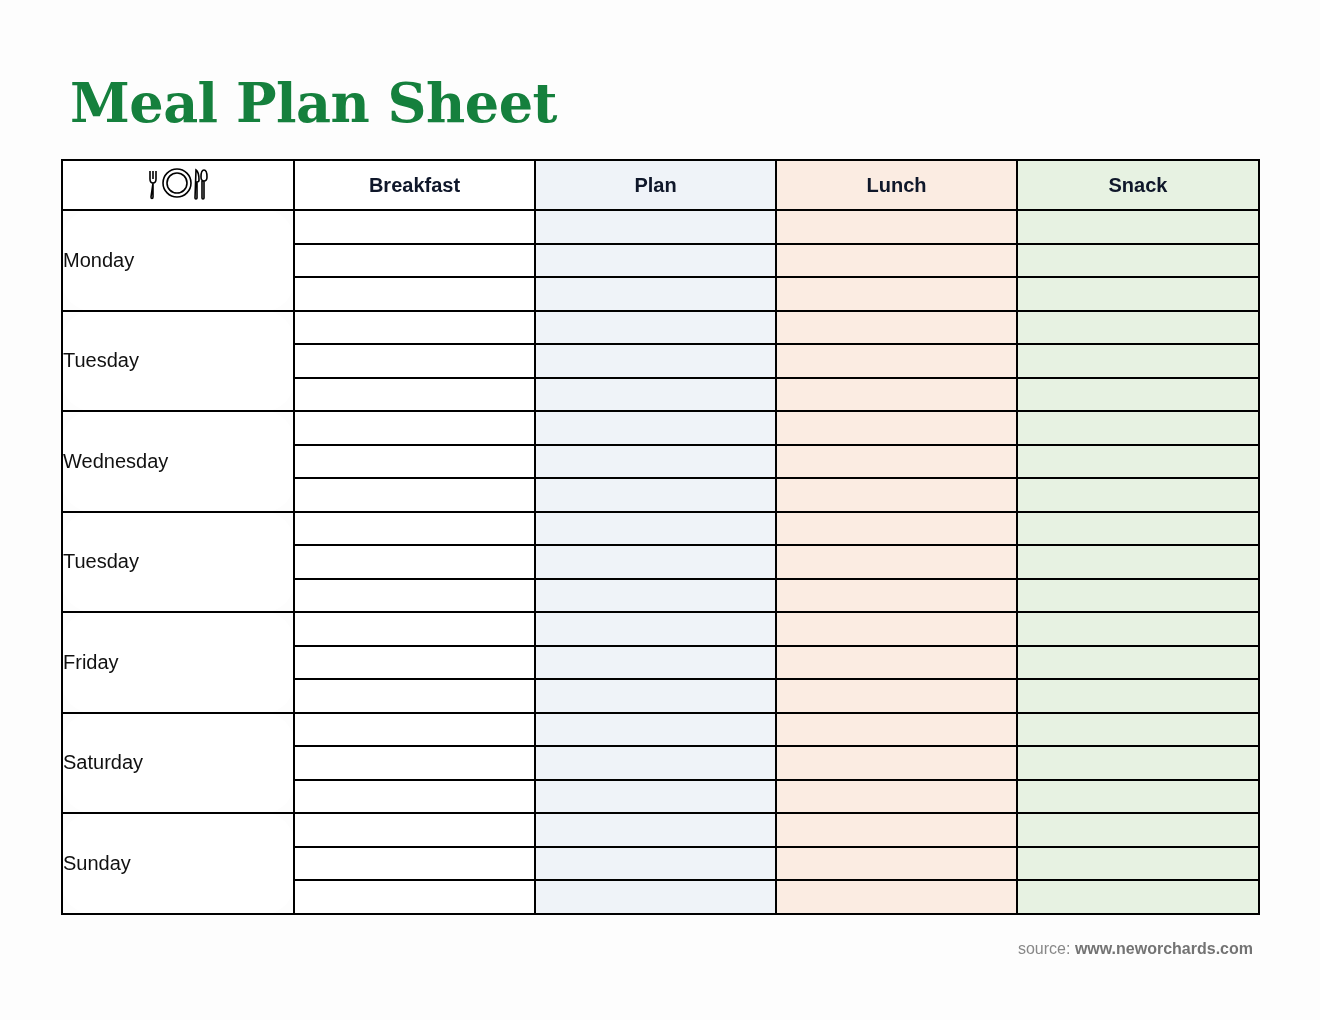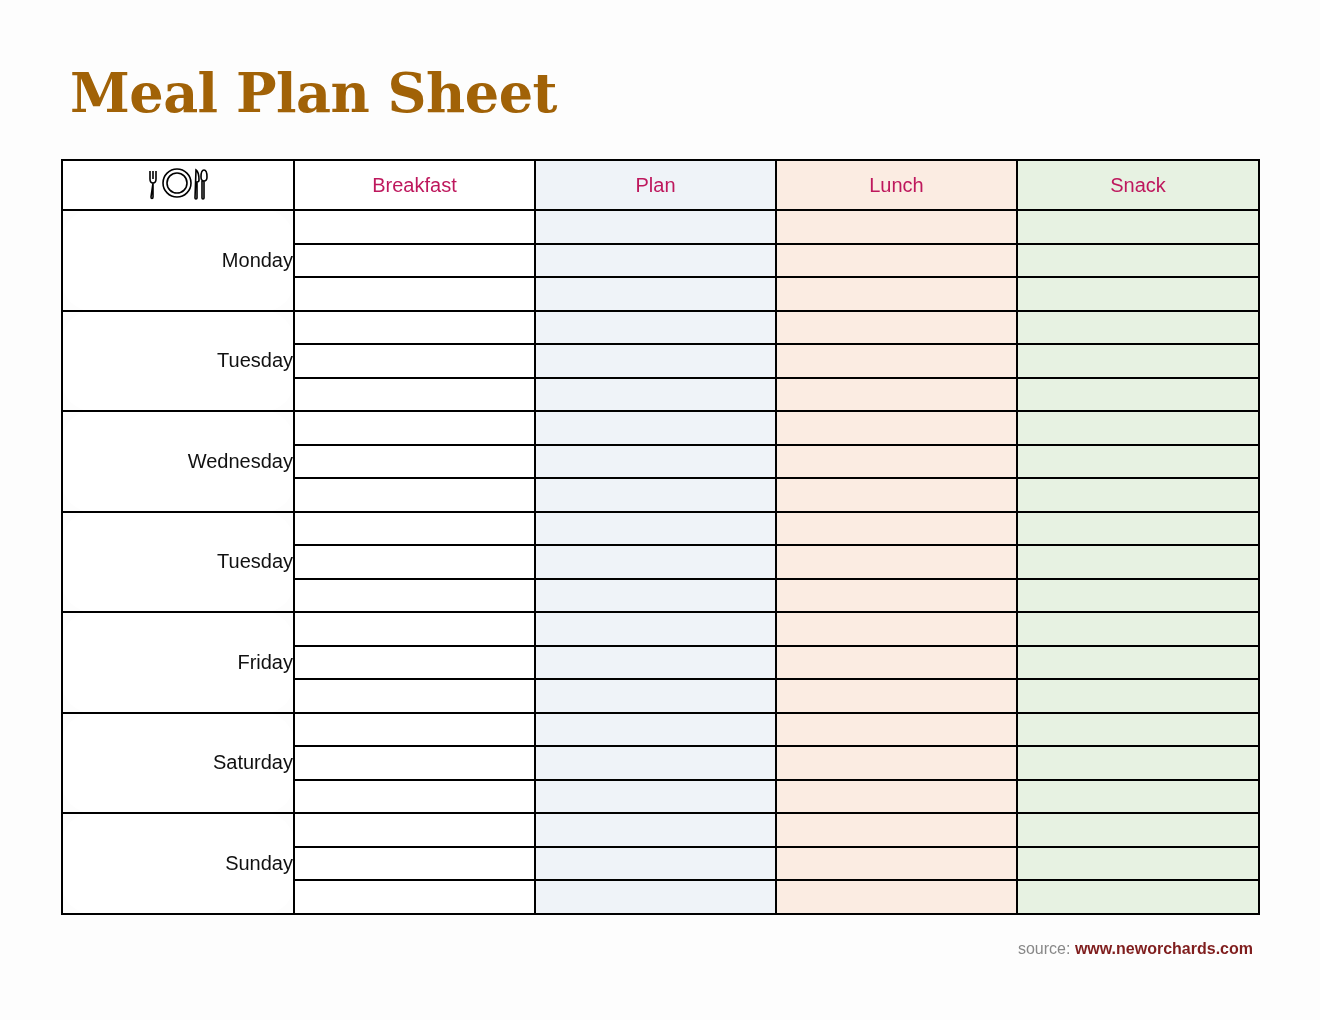--- a/index.html
+++ b/index.html
@@ -1,29 +1,29 @@
 <!DOCTYPE html>
 <html><head>
 <meta charset="utf-8">
 <style>
   html, body { margin:0; padding:0; }
   body { width:1320px; height:1020px; background:#fdfdfd; position:relative; overflow:hidden; font-family:"Liberation Sans", sans-serif; }
-  .title { position:absolute; left:70px; top:66px; font-family:"DejaVu Serif", serif; font-weight:bold; font-size:54px; color:#a16207; letter-spacing:-0.5px; line-height:1; }
+  .title { position:absolute; left:70px; top:76px; font-family:"DejaVu Serif", serif; font-weight:bold; font-size:54px; color:#15803d; letter-spacing:-0.5px; line-height:1; }
   table.plan { position:absolute; left:61px; top:159px; width:1197px; border-collapse:collapse; table-layout:fixed; }
   table.plan td, table.plan th { border:2px solid #000; padding:0; }
-  th { height:48px; font-weight:normal; font-size:20px; color:#be185d; }
-  td.day { width:228px; text-align:right; font-size:20px; color:#111; background:#fff;border-radius:30px; }
+  th { height:48px; font-weight:bold; font-size:20px; color:#0f172a; }
+  td.day { width:228px; text-align:left; font-size:20px; color:#111; background:#fff;border-radius:30px; }
   td.cell { height:31.5px; }
   .c-breakfast { background:#ffffff; }
   .c-lunch { background:#eff3f8; }
   .c-dinner { background:#fbece2; }
   .c-snack { background:#e7f2e2; }
   .icon-cell { background:#fff; }
   .source { position:absolute; right:67px; top:940px; font-size:16px; color:#888; }
-  .source b { color:#7f1d1d; }
+  .source b { color:#737373; }
 </style>
 </head>
 <body>
 
 <div class="title">Meal Plan Sheet</div>
 
 <table class="plan">
   <colgroup>
     <col style="width:232px">
       <col style="width:241px">

